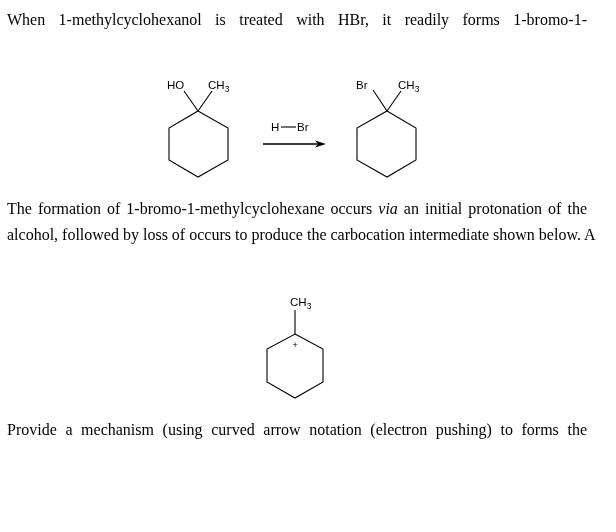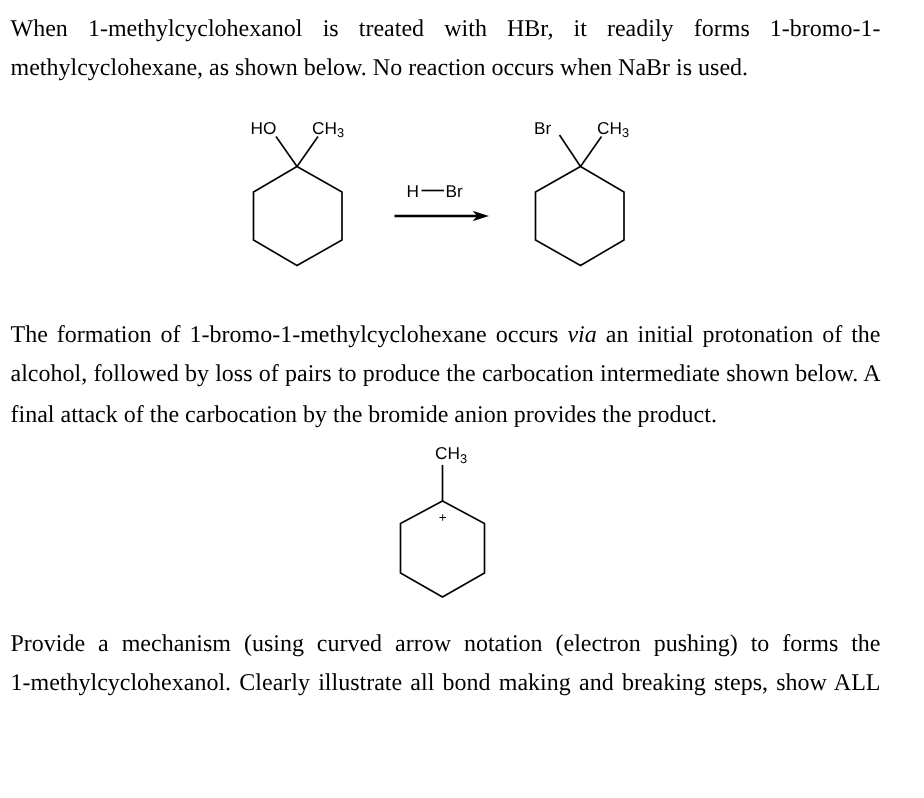--- a/index.html
+++ b/index.html
@@ -31,38 +31,37 @@
       white-space: nowrap;
     }
     .para .line.last {
       text-align-last: left;
     }
     .para .line span.j {
       display: inline-block;
       width: 100%;
     }
     #p1 { top: 7px; }
-    #p2 { top: 211px; }
+    #p2 { top: 196px; }
     #p3 { top: 417px; }
     svg.scheme {
       position: absolute;
       left: 0;
       top: 0;
     }
     svg text {
       font-family: "Liberation Sans", sans-serif;
       fill: #000;
     }
   </style>
 </head>
 <body>
 
 <div class="para" id="p1">
   <span class="line"><span class="j" style="display: inline;">When 1-methylcyclohexanol is treated with HBr, it readily forms 1-bromo-1-</span></span>
-  <span class="line last">methylcyclohexane, as shown below.  No reaction occurs when NaBr is used.</span>
 </div>
 
 <svg class="scheme" width="616" height="532" viewBox="0 0 616 532">
 
   <g stroke="#000" stroke-width="1.1" fill="none">
     <polygon points="198,111 228,128 228,160 198,177 169,160 169,128"></polygon>
     <line x1="198" y1="111" x2="184" y2="91"></line>
     <line x1="198" y1="111" x2="212" y2="91"></line>
   </g>
   <text x="167" y="89" font-size="11.5">HO</text>
@@ -87,20 +86,18 @@
   <g stroke="#000" stroke-width="1.1" fill="none">
     <polygon points="295,334 323,349 323,382 295,398 267,382 267,349"></polygon>
     <line x1="295" y1="334" x2="295" y2="310"></line>
   </g>
   <text x="290" y="306" font-size="11.5"><tspan>CH</tspan><tspan font-size="8.5" dy="2.5">3</tspan></text>
   <text x="292.5" y="348" font-size="9">+</text>
 </svg>
 
 <div class="para" id="p2">
   <span class="line"><span class="j" style="display: inline;"><span>The formation of 1-bromo-1-methylcyclohexane occurs </span><i>via</i><span> an initial protonation of the</span></span></span>
-  <span class="line"><span class="j" style="display: inline;">alcohol, followed by loss of pairs to produce the carbocation intermediate shown below. A</span></span>
-  <span class="line last">final attack of the carbocation by the bromide anion provides the product.</span>
+  <span class="line"><span class="j" style="display: inline;">alcohol, followed by loss of occurs to produce the carbocation intermediate shown below. A</span></span>
 </div>
 
 <div class="para" id="p3">
   <span class="line"><span class="j" style="display: inline;">Provide a mechanism (using curved arrow notation (electron pushing) to forms the</span></span>
-  <span class="line"><span class="j" style="display: inline;">1-methylcyclohexanol.  Clearly illustrate all bond making and breaking steps, show ALL</span></span>
 </div>
 
 </body></html>

